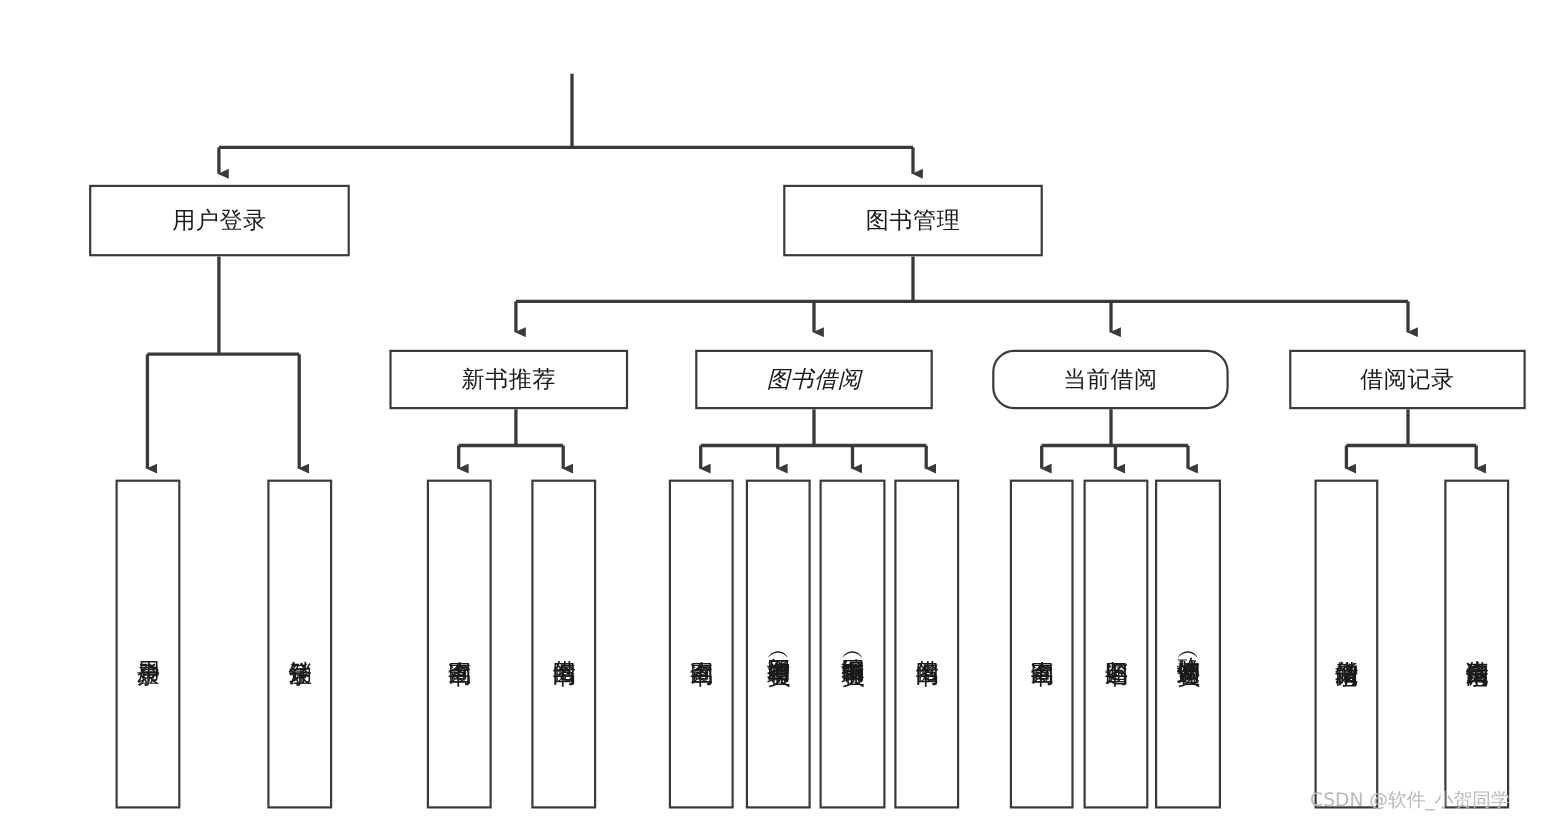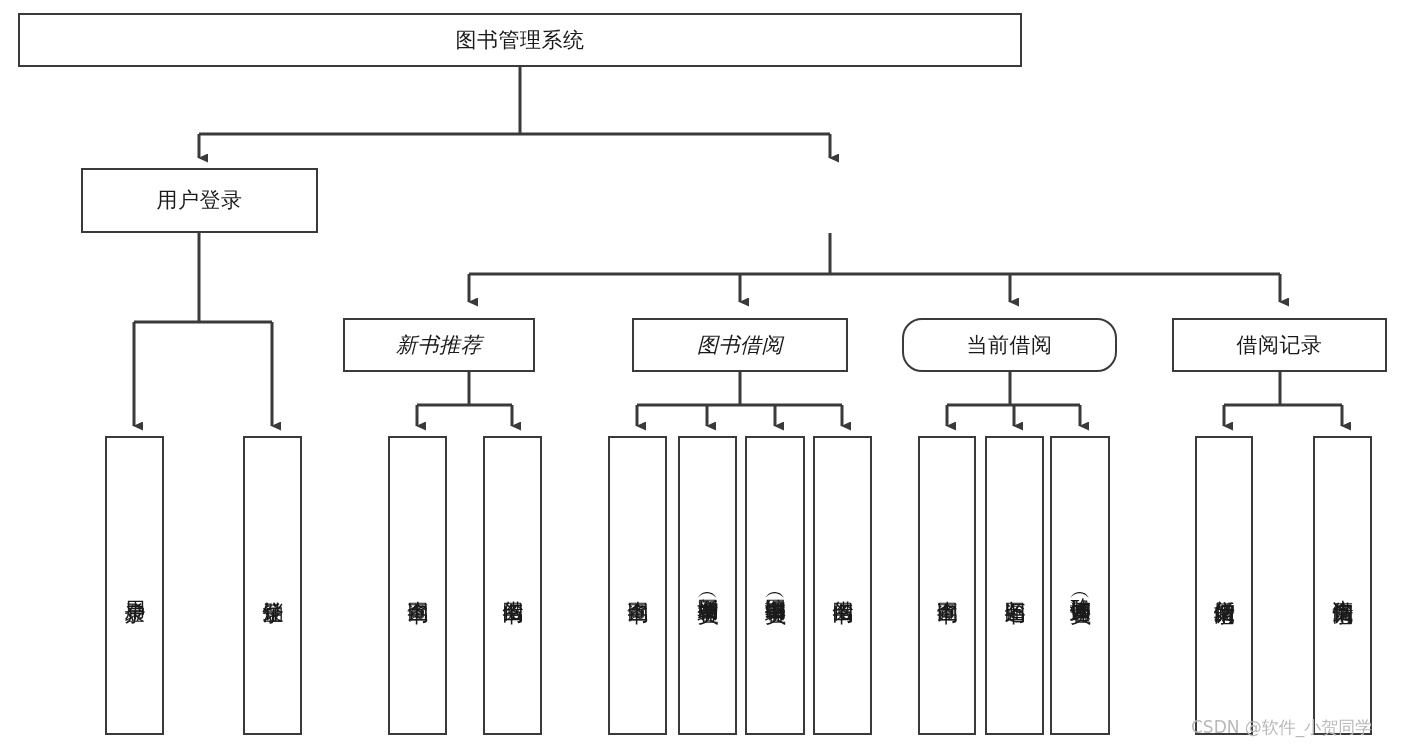--- a/index.html
+++ b/index.html
@@ -126,30 +126,30 @@
     </g>
 
     <g stroke="#3a3a3a" stroke-width="3" fill="none">
       <path d="M 1280,372 L 1280,405"></path>
       <path d="M 1224,405 L 1342,405"></path>
       <path d="M 1224,405 L 1224,426" marker-end="url(#arrowhead)"></path>
       <path d="M 1342,405 L 1342,426" marker-end="url(#arrowhead)"></path>
     </g>
   </svg>
 
-  <div class="node horizontal" style="left:18px; top:13px; width:1004px; height:54px;">
-    <span class="node-label">图书管理系统</span>
-  </div>
 
   <div class="node horizontal" style="left:81px; top:168px; width:237px; height:65px;">
     <span class="node-label">用户登录</span>
   </div>
 
-
-  <div class="node horizontal" style="left:343px; top:318px; width:192px; height:54px;font-style:italic;">
+  <div class="node horizontal" style="left:712px; top:168px; width:236px; height:65px;">
+    <span class="node-label">图书管理</span>
+  </div>
+
+  <div class="node horizontal" style="left:354px; top:318px; width:217px; height:54px;">
     <span class="node-label">新书推荐</span>
   </div>
 
   <div class="node horizontal" style="left:632px; top:318px; width:216px; height:54px;font-style:italic;">
     <span class="node-label">图书借阅</span>
   </div>
 
   <div class="node horizontal" style="left:902px; top:318px; width:215px; height:54px;border-radius:20px;">
     <span class="node-label">当前借阅</span>
   </div>

